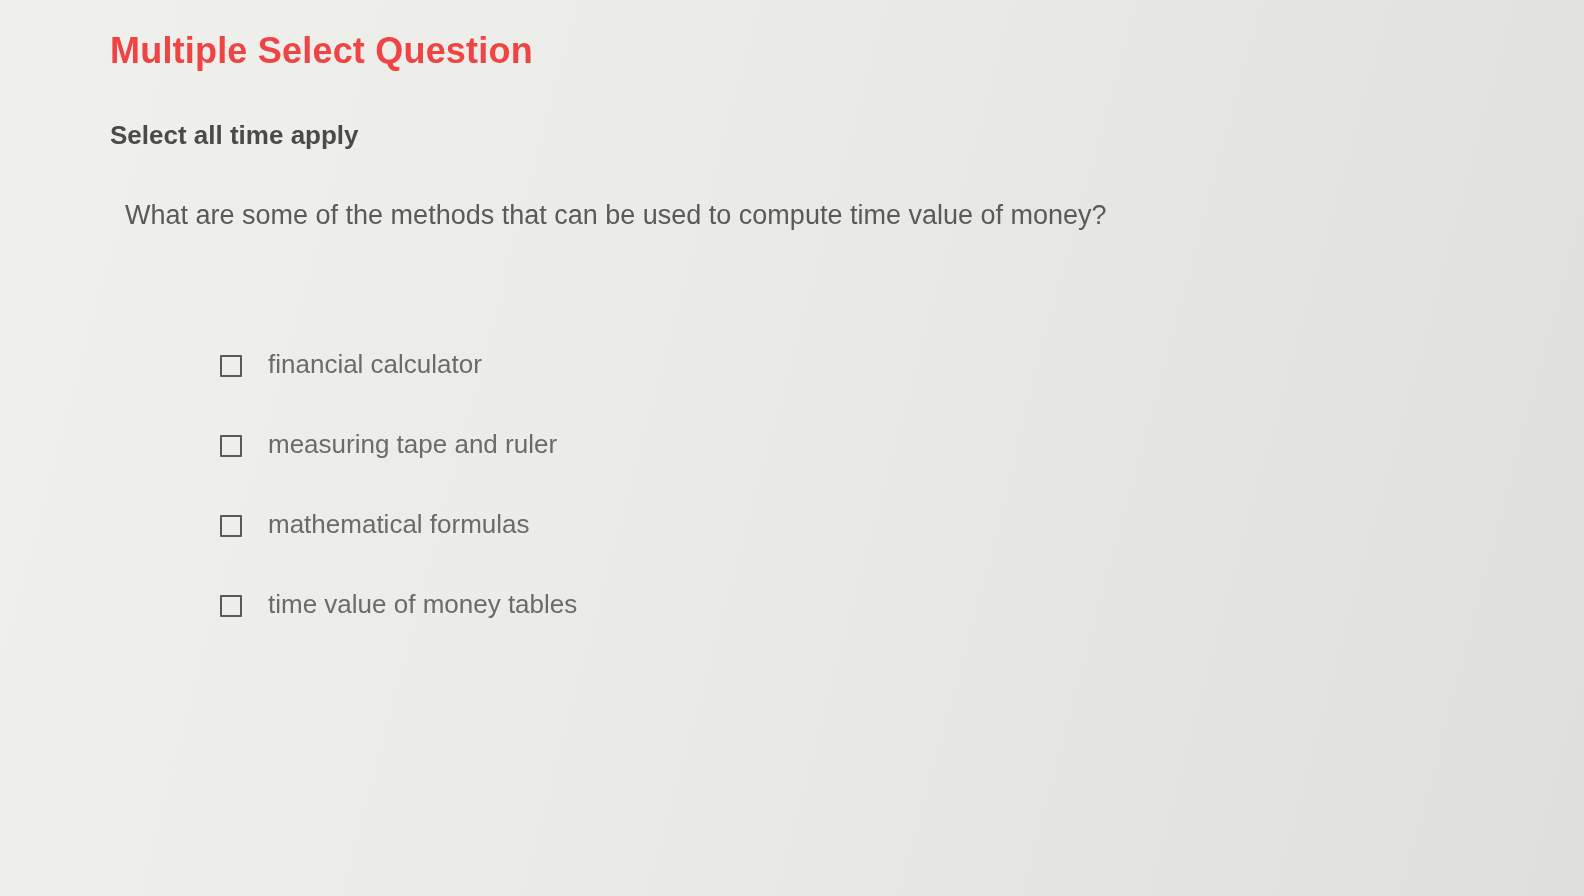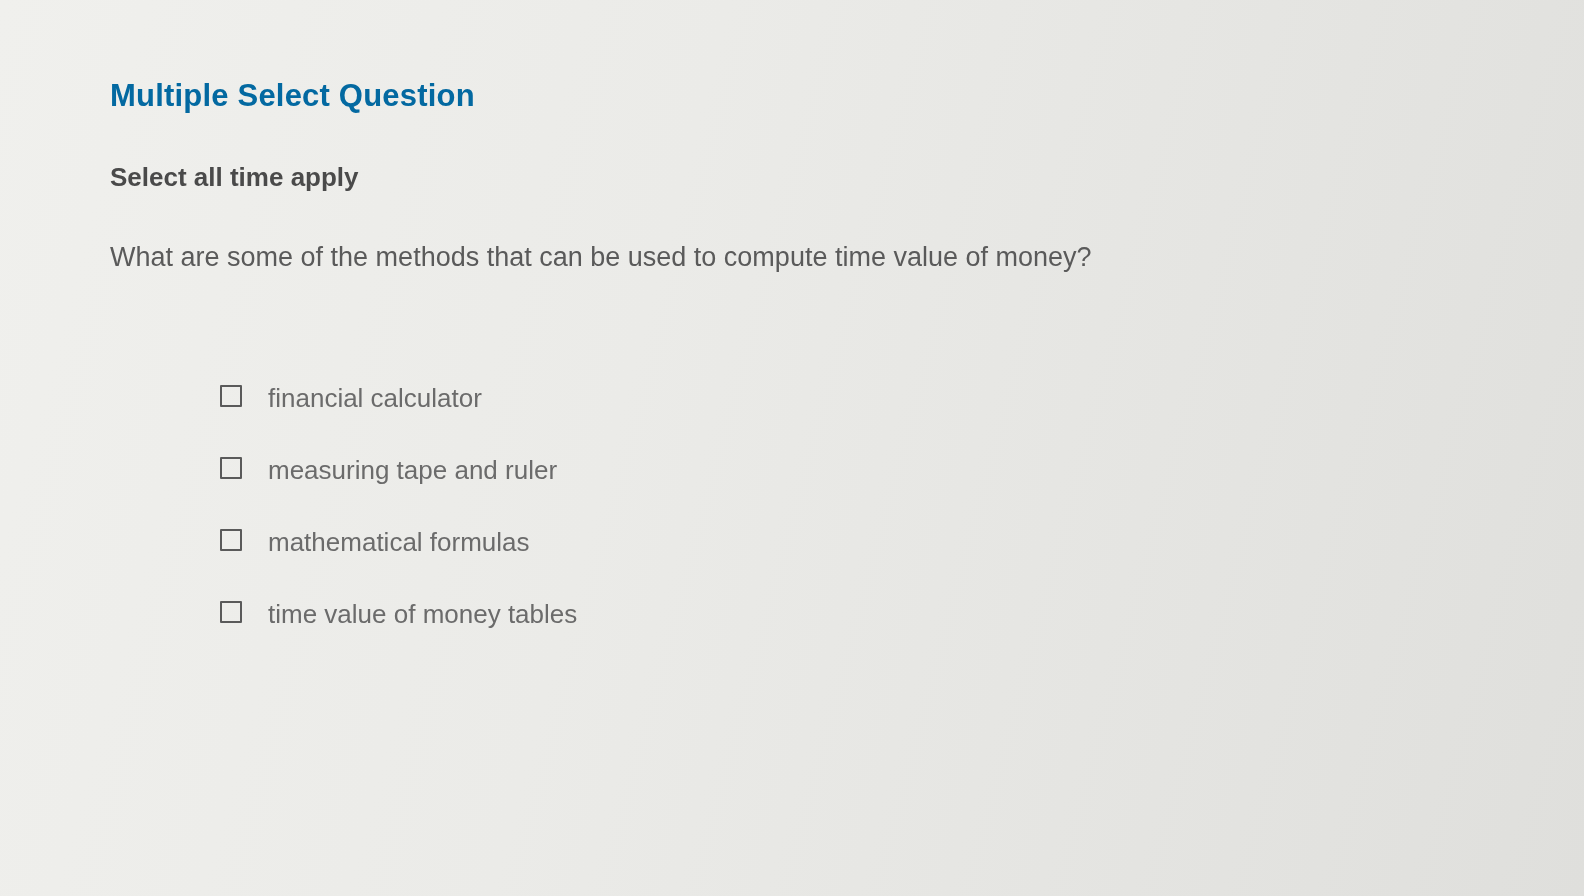--- a/index.html
+++ b/index.html
@@ -12,51 +12,52 @@
       height: 896px;
       background: linear-gradient(105deg, #f0f0ed 0%, #ebebe8 40%, #e5e5e2 70%, #dfdfdc 100%);
       font-family: "Helvetica Neue", Helvetica, Arial, sans-serif;
       color: #4a4a4a;
       overflow: hidden;
     }
     .container {
       padding: 30px 110px 40px 110px;
     }
     .title {
-      font-size: 31px;
+      font-size: 36px;
       font-weight: 600;
-      color: #0369a1;
+      color: #ef4444;
       margin-bottom: 48px;
       letter-spacing: 0.2px;
-      margin-top: 48px;
     }
     .instruction {
       font-size: 26px;
       font-weight: 600;
       color: #4a4a4a;
       margin-bottom: 46px;
     }
     .question {
       font-size: 27px;
       font-weight: 400;
       color: #5a5a5a;
       margin-bottom: 110px;
       line-height: 1.35;
+      margin-left: 15px;
     }
     .options {
       margin-left: 110px;
       display: flex;
       flex-direction: column;
       gap: 46px;
     }
     .option {
       display: flex;
-      align-items: flex-start;
+      align-items: flex-end;
       gap: 26px;
       cursor: pointer;
+      margin-top: 8px;
     }
     .checkbox {
       width: 22px;
       height: 22px;
       border: 2.5px solid #5a5a5a;
       background: transparent;
       flex-shrink: 0;
       border-radius: 1px;
     }
     .option-label {

